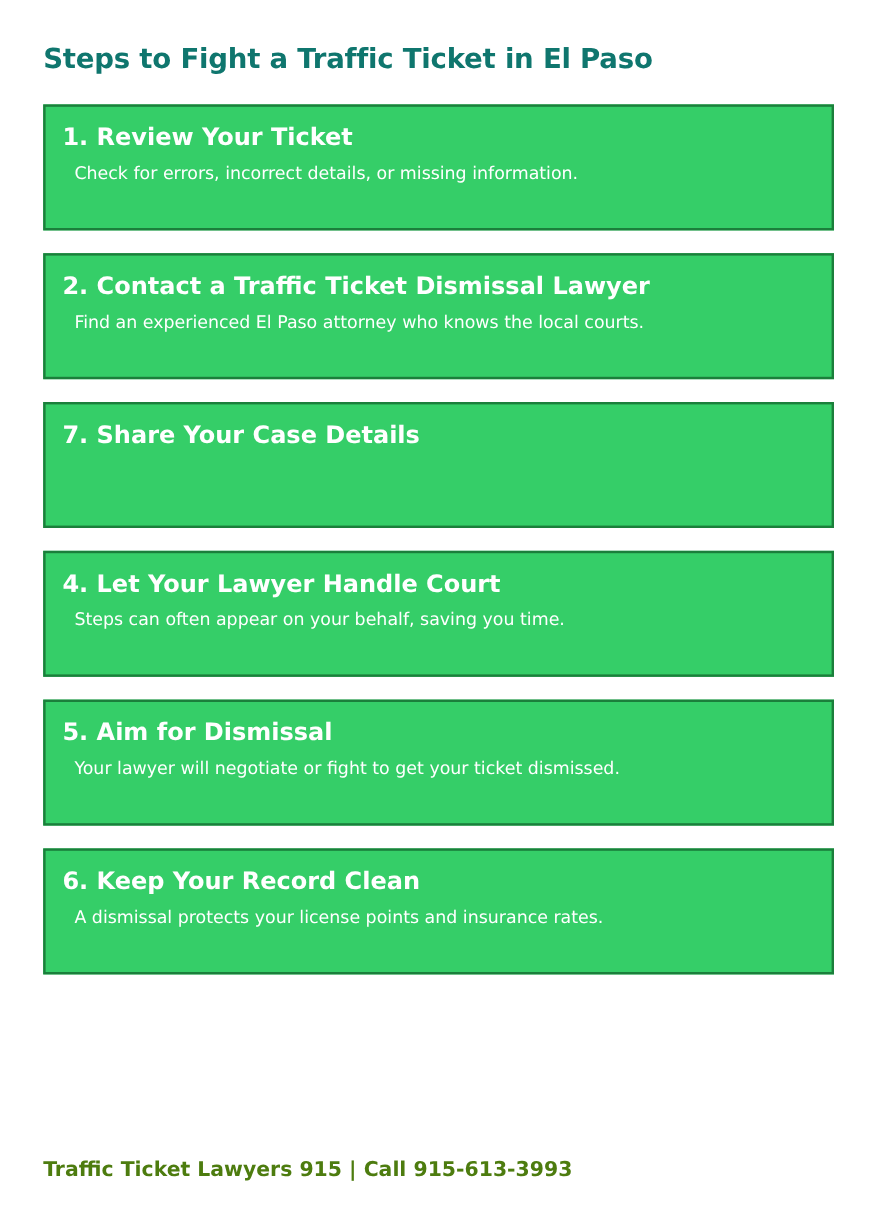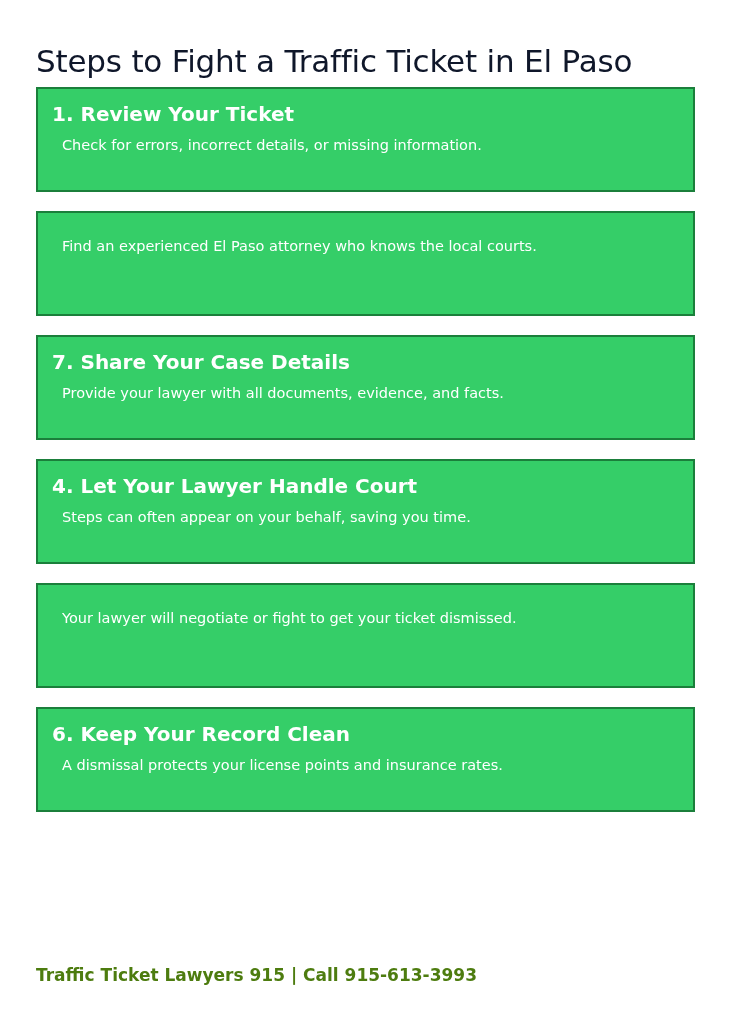--- a/index.html
+++ b/index.html
@@ -19,23 +19,23 @@
     width: 731px;
     height: 1024px;
     box-sizing: border-box;
     padding: 0 36px;
   }
   .title {
     position: absolute;
     top: 22px;
     left: 36px;
     white-space: nowrap;
-    font-size: 31px;
-    font-weight: normal;
-    color: #0f172a;
+    font-size: 23px;
+    font-weight: bold;
+    color: #0f766e;
     letter-spacing: -0.2px;
   }
   .steps {
     position: absolute;
     top: 87px;
     left: 36px;
     width: 659px;
   }
   .step {
     box-sizing: border-box;
@@ -78,34 +78,35 @@
   <h1 class="title">Steps to Fight a Traffic Ticket in El Paso</h1>
 
   <div class="steps">
 
     <div class="step">
       <div class="step-title">1. Review Your Ticket</div>
       <div class="step-desc">Check for errors, incorrect details, or missing information.</div>
     </div>
 
     <div class="step">
+      <div class="step-title">2. Contact a Traffic Ticket Dismissal Lawyer</div>
       <div class="step-desc">Find an experienced El Paso attorney who knows the local courts.</div>
     </div>
 
     <div class="step">
       <div class="step-title">7. Share Your Case Details</div>
-      <div class="step-desc">Provide your lawyer with all documents, evidence, and facts.</div>
     </div>
 
     <div class="step">
       <div class="step-title">4. Let Your Lawyer Handle Court</div>
       <div class="step-desc">Steps can often appear on your behalf, saving you time.</div>
     </div>
 
     <div class="step">
+      <div class="step-title">5. Aim for Dismissal</div>
       <div class="step-desc">Your lawyer will negotiate or fight to get your ticket dismissed.</div>
     </div>
 
     <div class="step">
       <div class="step-title">6. Keep Your Record Clean</div>
       <div class="step-desc">A dismissal protects your license points and insurance rates.</div>
     </div>
 
   </div>
 

